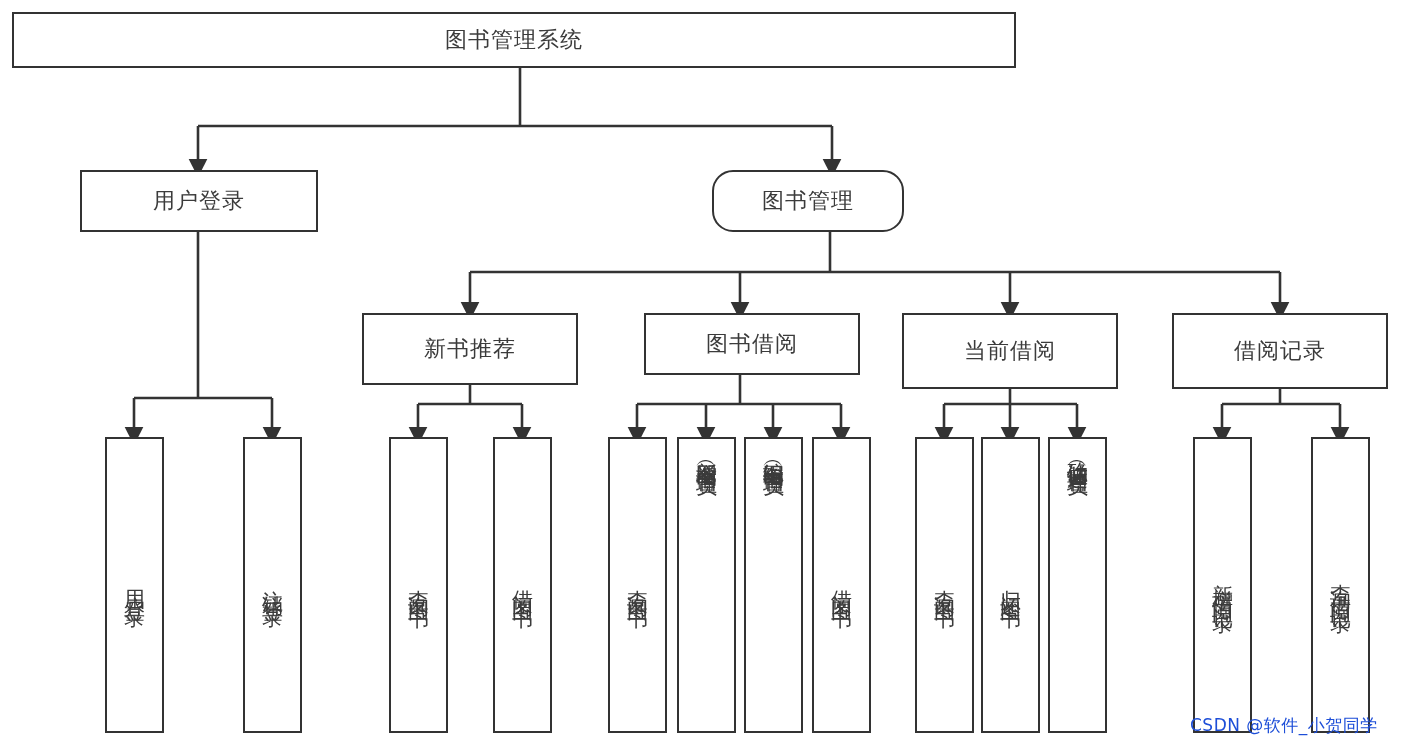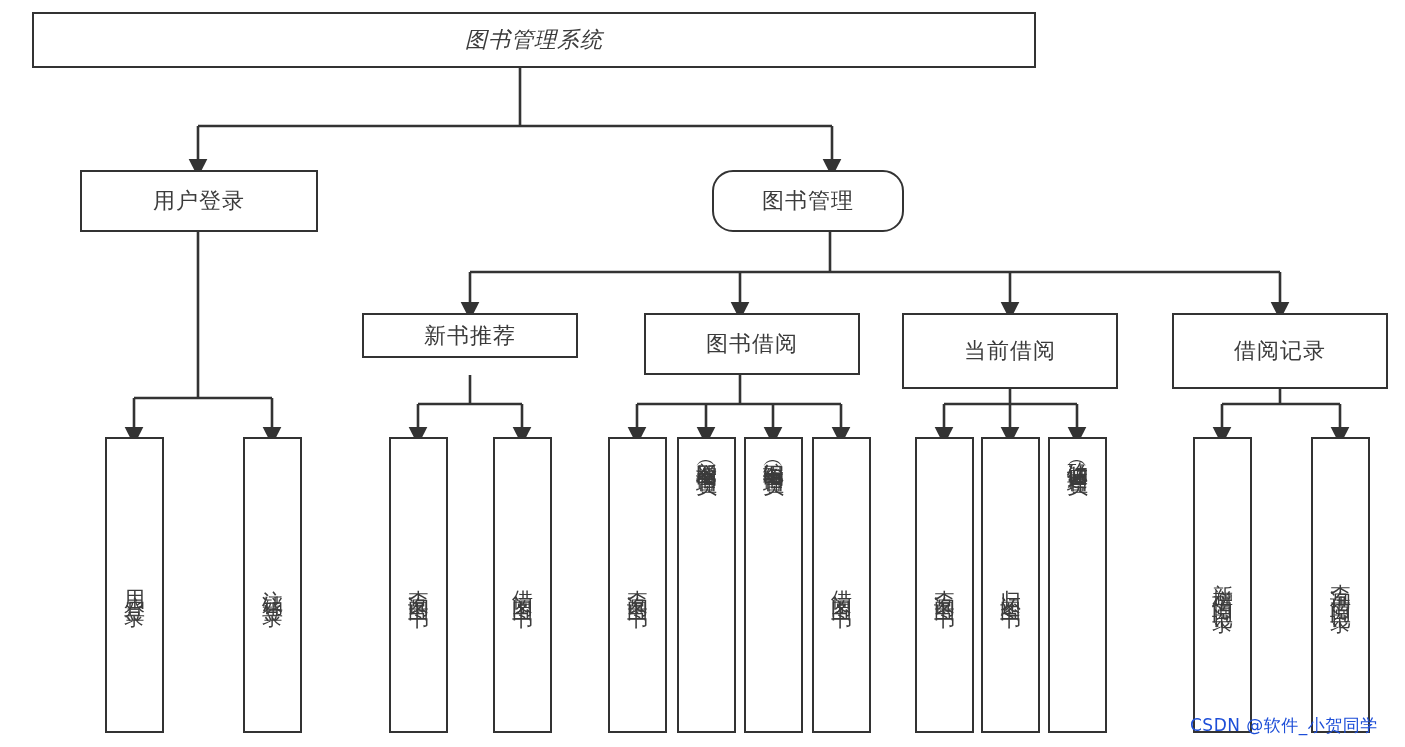--- a/index.html
+++ b/index.html
@@ -65,32 +65,32 @@
       <path d="M1010,404 L1010,430" marker-end="url(#arw)"></path>
       <path d="M1077,404 L1077,430" marker-end="url(#arw)"></path>
 
       <path d="M1280,375 L1280,404"></path>
       <path d="M1222,404 L1340,404"></path>
       <path d="M1222,404 L1222,430" marker-end="url(#arw)"></path>
       <path d="M1340,404 L1340,430" marker-end="url(#arw)"></path>
     </g>
   </svg>
 
-  <div class="node h" style="left:32px;top:12px;width:1004px;height:56px;font-style:italic;">
+  <div class="node h" style="left:12px;top:12px;width:1004px;height:56px;">
     <span class="txt">图书管理系统</span>
   </div>
 
   <div class="node h" style="left:80px;top:170px;width:238px;height:62px;">
     <span class="txt">用户登录</span>
   </div>
   <div class="node h" style="left:712px;top:170px;width:192px;height:62px;border-radius:21px;">
     <span class="txt">图书管理</span>
   </div>
 
-  <div class="node h" style="left:362px;top:313px;width:216px;height:45px;">
+  <div class="node h" style="left:362px;top:313px;width:216px;height:72px;">
     <span class="txt">新书推荐</span>
   </div>
   <div class="node h" style="left:632px;top:313px;width:216px;height:62px;margin-left:12px;">
     <span class="txt">图书借阅</span>
   </div>
   <div class="node h" style="left:902px;top:313px;width:216px;height:76px;">
     <span class="txt">当前借阅</span>
   </div>
   <div class="node h" style="left:1172px;top:313px;width:216px;height:76px;">
     <span class="txt">借阅记录</span>

